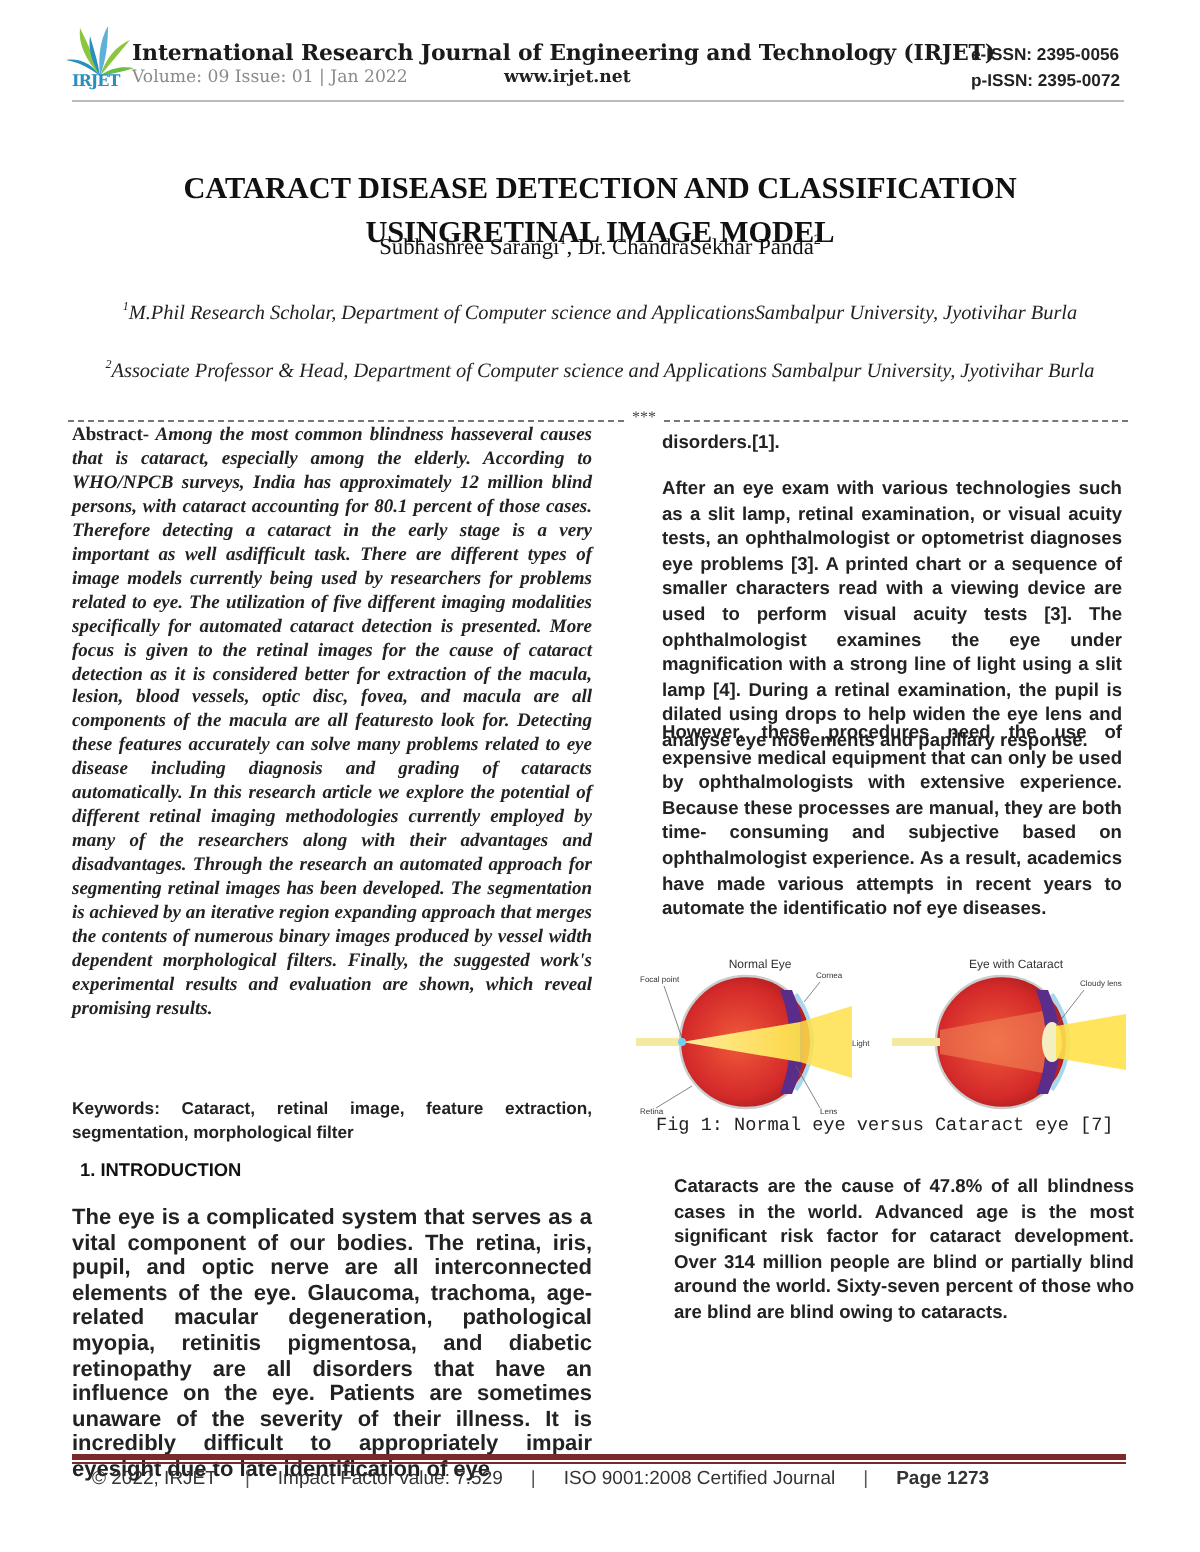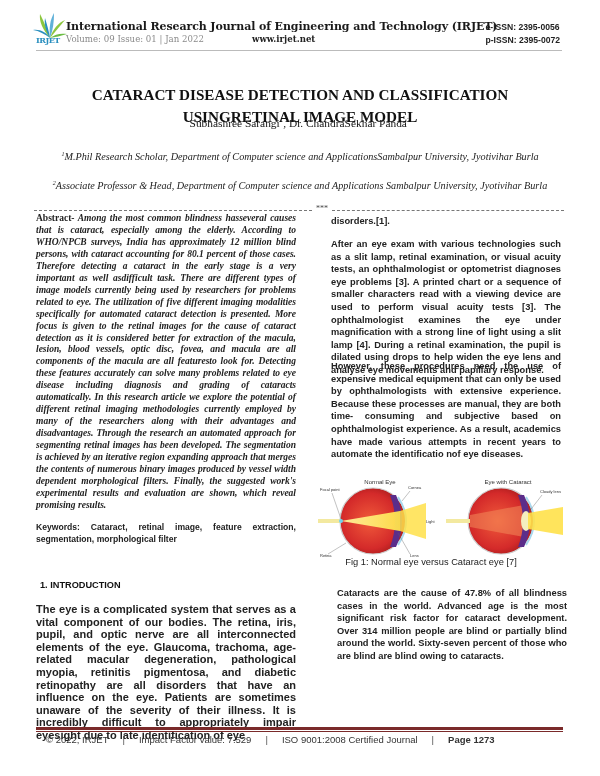--- a/index.html
+++ b/index.html
@@ -23,31 +23,31 @@
     .star-rule { left:34px; top:207px; width:530px; height:8px; }
     .star-rule .dash { position:absolute; top:3px; height:0; border-top:1px dashed #777; }
     .star-rule .stars { position:absolute; left:282px; top:-3px; font-size:8px; color:#444; }
 
     .col { font-size:9.5px; line-height:11.95px; text-align:justify; }
     .col p { margin:0;font-weight:bold; }
     .col-left { left:36px; width:260px; }
     .col-right { left:331px; width:230px; }
     .abstract { top:213px; font-style:italic; }
     .abstract b { font-style:normal; }
-    .keywords { top:521px; font-family:"Liberation Sans", sans-serif; font-size:8.6px; line-height:12px; }
+    .keywords { top:548px; font-family:"Liberation Sans", sans-serif; font-size:8.6px; line-height:12px; }
     .section-head { left:40px; top:580px; font-family:"Liberation Sans", sans-serif; font-weight:bold; font-size:9.2px; color:#111; }
     .intro { top:603px; font-family:"Liberation Sans", sans-serif; font-size:11px; line-height:12.6px; }
     .col-right p { font-family:"Liberation Sans", sans-serif; font-size:9.3px; line-height:12.6px; }
     .r1 { top:215px; }
     .r2 { top:238px; }
     .r3 { top:360px; }
     .r4 { top:587px; left:337px; width:230px; }
 
     .figure { left:318px; top:475px; width:255px; height:85px; }
-    .fig-caption { left:306px; top:557px; width:250px; text-align:center; font-family:Liberation Sans, sans-serif; font-size:9.3px; color:#222; }
+    .fig-caption { left:328px; top:557px; width:250px; text-align:left; font-family:Liberation Mono, monospace; font-size:9.3px; color:#222; }
 
     .foot-rule1 { left:36px; top:727px; width:527px; height:3px; background:#7a2a2a; }
     .foot-rule2 { left:36px; top:731px; width:527px; height:1px; background:#7a2a2a; }
     .footer { left:36px; top:734px; width:527px; font-family:"Liberation Sans", sans-serif; font-size:9.5px; color:#333; display:flex; }
     .footer span { white-space:nowrap; }
     .footer .sep { color:#555; padding:0 14px; }
     .footer .page { font-weight:bold; }
   </style>
 </head>
 <body>

